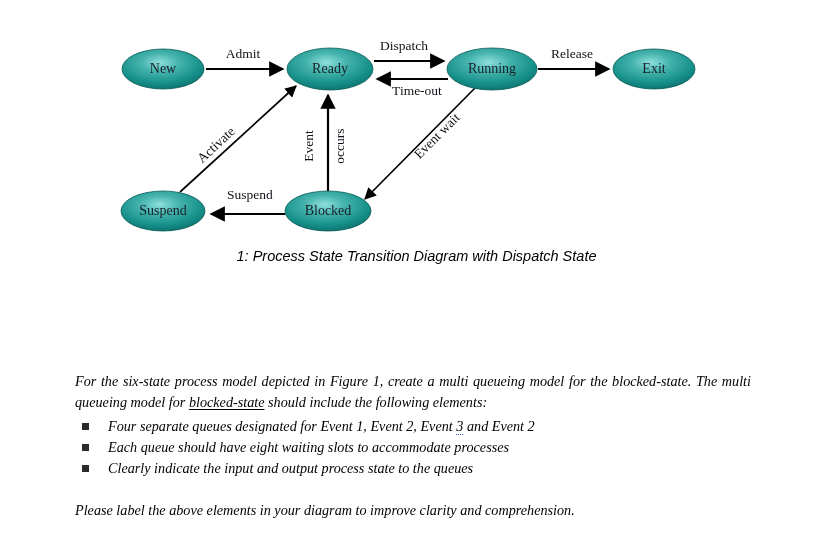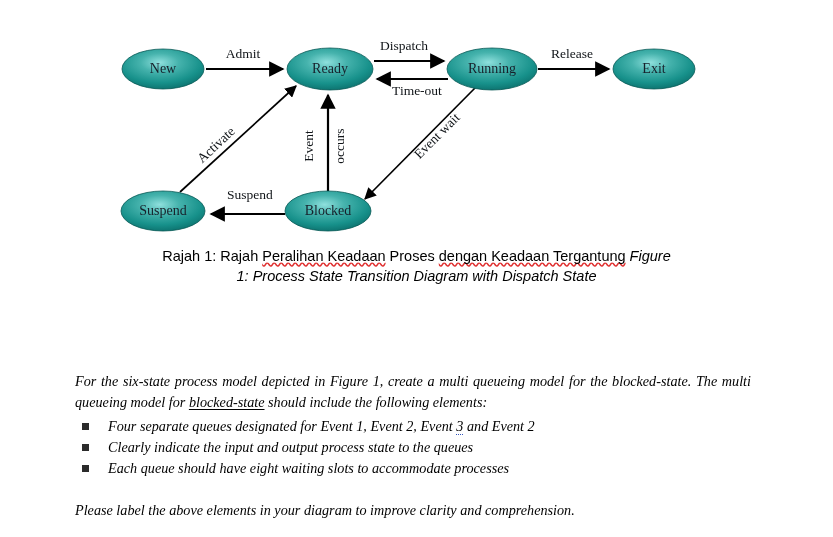--- a/index.html
+++ b/index.html
@@ -202,37 +202,36 @@
       <text class="edge-label" x="344" y="146" transform="rotate(-90 344 146)">occurs</text>
 
       <text class="edge-label" x="250" y="199">Suspend</text>
 
       <text class="edge-label" x="219" y="148" transform="rotate(-43 219 148)">Activate</text>
     </g>
   </svg>
 </div>
 
 <div id="figure-caption">
-  <span><span>Rajah 1: Rajah </span><span class="sp-err">Peralihan Keadaan</span><span> Proses </span><span class="sp-err">dengan Keadaan Tergantung</span><span class="ital"> Figure</span></span>
   <div class="ital">1: Process State Transition Diagram with Dispatch State</div>
 </div>
 
 <div id="task-body">
 
   <p id="intro-paragraph"><span>For the six-state process model depicted in Figure 1, create a multi queueing model for the blocked-state. The multi queueing model for </span><span class="ul-term">blocked-state</span><span> should include the following elements:</span></p>
 
   <ul id="requirements-list">
     <li>
       <span class="bullet-square"></span>
       <span>Four separate queues designated for Event 1, Event 2, Event </span><span class="gr-err">3</span><span> and Event 2</span>
     </li>
     <li>
       <span class="bullet-square"></span>
-      <span>Clearly indicate the input and output process state to the queues</span>
+      <span>Each queue should have eight waiting slots to accommodate processes</span>
     </li>
     <li>
       <span class="bullet-square"></span>
-      <span>Each queue should have eight waiting slots to accommodate processes</span>
+      <span>Clearly indicate the input and output process state to the queues</span>
     </li>
   </ul>
 
   <p id="closing-paragraph">Please label the above elements in your diagram to improve clarity and comprehension.</p>
 </div>
 
 </body></html>

